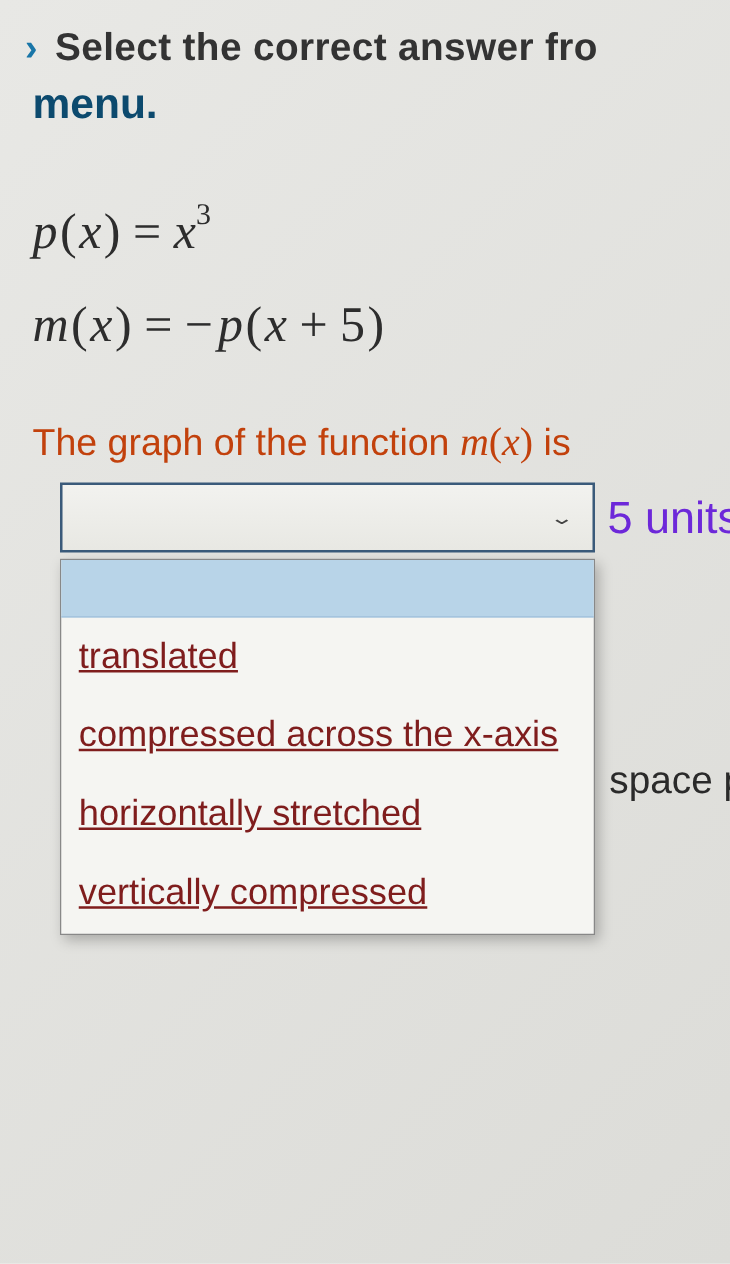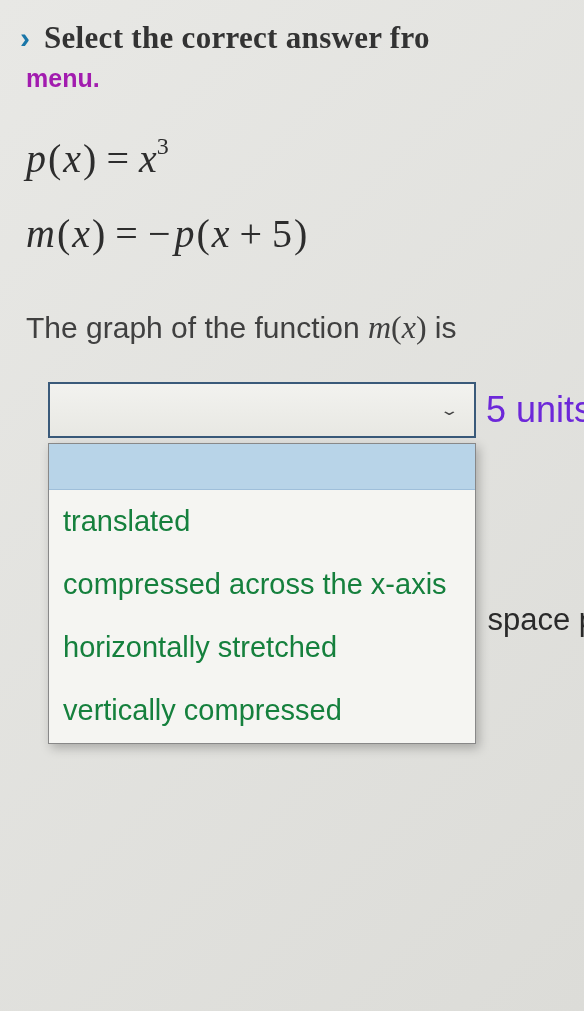--- a/index.html
+++ b/index.html
@@ -27,28 +27,27 @@
       font-size: 30px;
       font-weight: bold;
       line-height: 1;
     }
     .instruction {
       font-size: 31px;
       font-weight: bold;
       color: #333;
       white-space: nowrap;
       letter-spacing: 0.3px;
-      font-family: Liberation Serif, serif;
     }
     .instruction-line2 {
-      font-size: 25px;
+      font-size: 34px;
       font-weight: bold;
-      color: #a21caf;
+      color: #0c4a6e;
       margin-left: 6px;
-      margin-bottom: 42px;
+      margin-bottom: 58px;
     }
     .math-block {
       margin-left: 6px;
       margin-bottom: 28px;
     }
     .math {
       font-family: 'Times New Roman', Times, serif;
       font-size: 40px;
       color: #2d2d2d;
       font-style: italic;
@@ -69,24 +68,24 @@
     .sup {
       font-size: 24px;
       vertical-align: super;
       position: relative;
       top: -12px;
       font-style: normal;
       margin-left: -2px;
     }
     .sentence {
       font-size: 30px;
-      color: #404040;
+      color: #c2410c;
       margin-left: 6px;
       margin-top: 52px;
-      margin-bottom: 36px;
+      margin-bottom: 14px;
     }
     .sentence .mvar {
       font-family: 'Times New Roman', Times, serif;
       font-style: italic;
       font-size: 32px;
     }
     .sentence .mparen {
       font-family: 'Times New Roman', Times, serif;
       font-size: 32px;
     }
@@ -132,23 +131,24 @@
       box-shadow: 3px 4px 10px rgba(0,0,0,0.25);
     }
     .dropdown-option-blank {
       height: 46px;
       background: #b8d4e8;
       border-bottom: 1px solid #9fbfda;
     }
     .dropdown-option {
       padding: 12px 14px;
       font-size: 29px;
-      color: #15803d;
+      color: #7f1d1d;
       cursor: pointer;
       line-height: 1.35;
+      text-decoration: underline;
     }
     .behind-text {
       position: absolute;
       font-size: 31px;
       color: #2a2a2a;
       white-space: nowrap;
       right: -120px;
       top: 220px;
     }
   </style>

